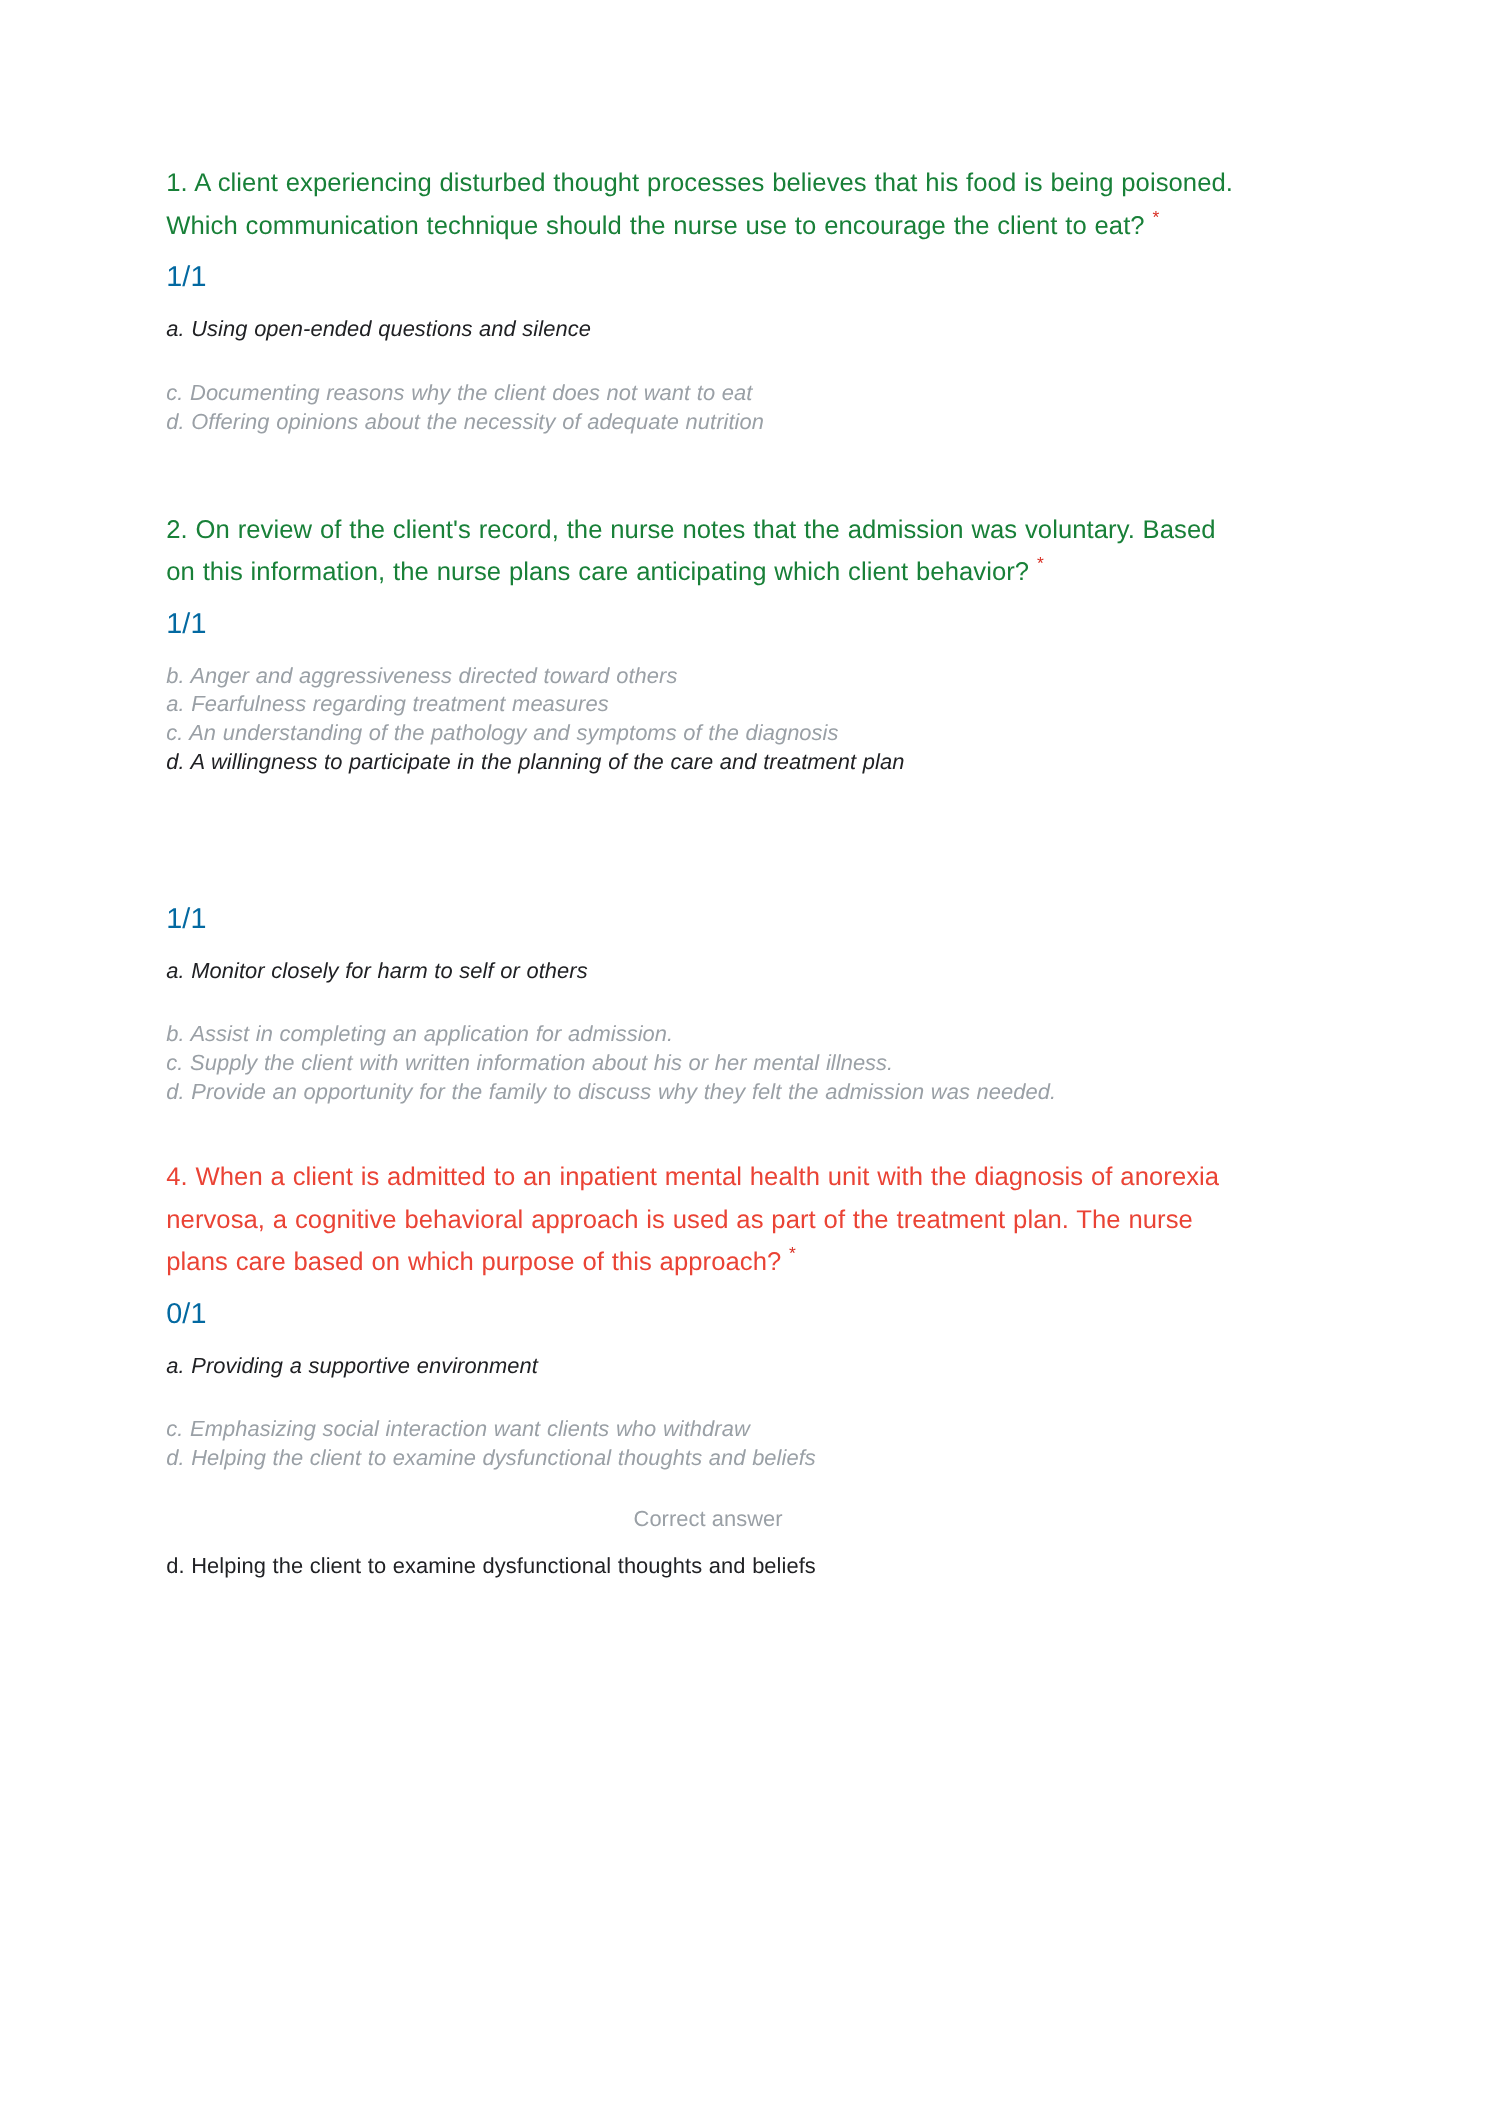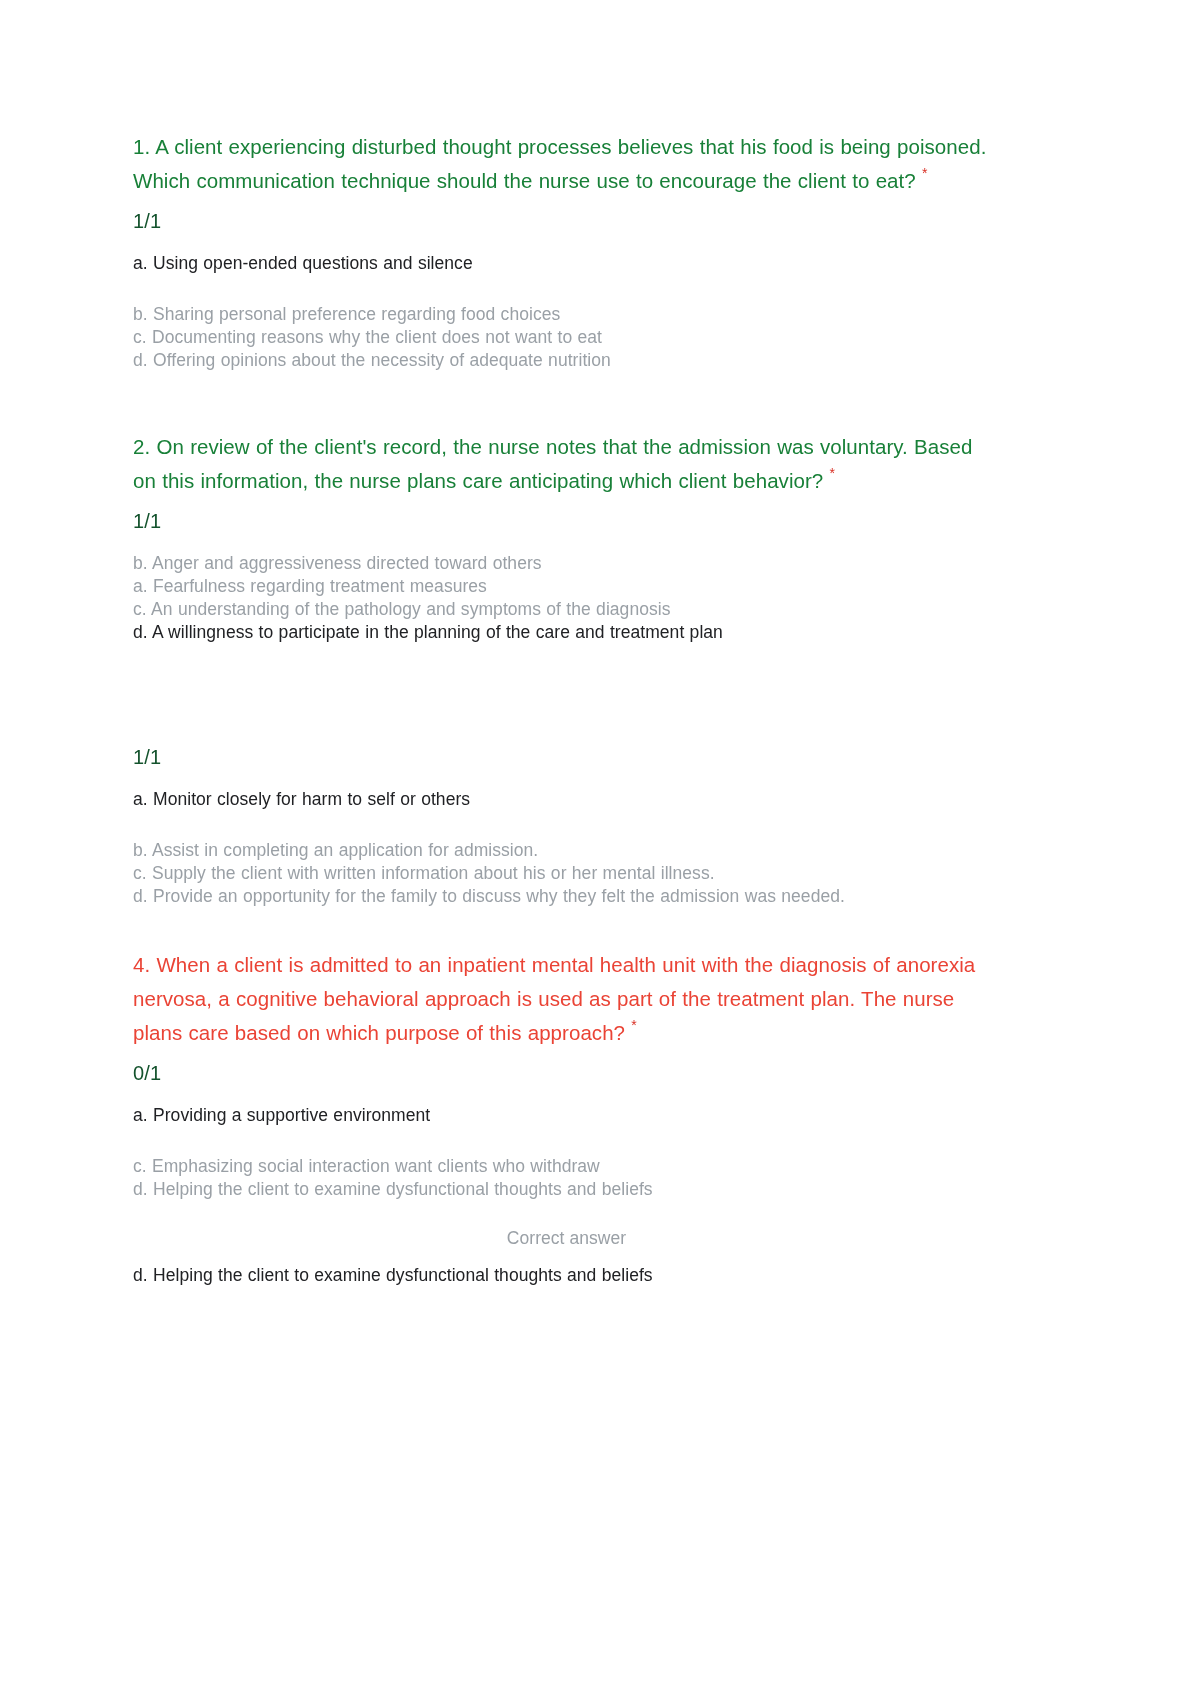--- a/index.html
+++ b/index.html
@@ -38,33 +38,34 @@
   .q-title.incorrect { color: #ea4335; }
   .req-star {
     color: #d93025;
     font-size: 14px;
     vertical-align: top;
     line-height: 1;
     position: relative;
     top: 2px;
   }
   .q-score {
-    font-size: 20px;
+    font-size: 23px;
     line-height: 26px;
-    color: #14532d;
+    color: #0369a1;
     margin: 8px 0 18px 0;
     letter-spacing: 0.1px;
   }
   .opt {
     font-size: 17.5px;
     line-height: 23px;
     letter-spacing: 0.05px;
     margin: 0;
     padding: 0;
     word-spacing: 0.4px;
+    font-style: italic;
   }
   .opt.selected {
     color: #202124;
     margin-bottom: 28px;
   }
   .opt.plain {
     color: #9aa0a6;
   }
   .opt.selected-inline {
     color: #202124;
@@ -94,21 +95,20 @@
 </head>
 <body>
 
 <div class="page">
 
   <section class="question-block">
     <div class="q-title correct"><span>1. A client experiencing disturbed thought processes believes that his food is being poisoned. Which communication technique should the nurse use to encourage the client to eat?</span> <span class="req-star">*</span></div>
     <div class="q-score">1/1</div>
     <div class="opt selected">a. Using open-ended questions and silence</div>
     <div class="opt-group">
-      <div class="opt plain">b. Sharing personal preference regarding food choices</div>
       <div class="opt plain">c. Documenting reasons why the client does not want to eat</div>
       <div class="opt plain">d. Offering opinions about the necessity of adequate nutrition</div>
     </div>
   </section>
 
   <div class="gap-lg"></div>
 
   <section class="question-block">
     <div class="q-title correct"><span>2. On review of the client's record, the nurse notes that the admission was voluntary. Based on this information, the nurse plans care anticipating which client behavior?</span> <span class="req-star">*</span></div>
     <div class="q-score">1/1</div>

